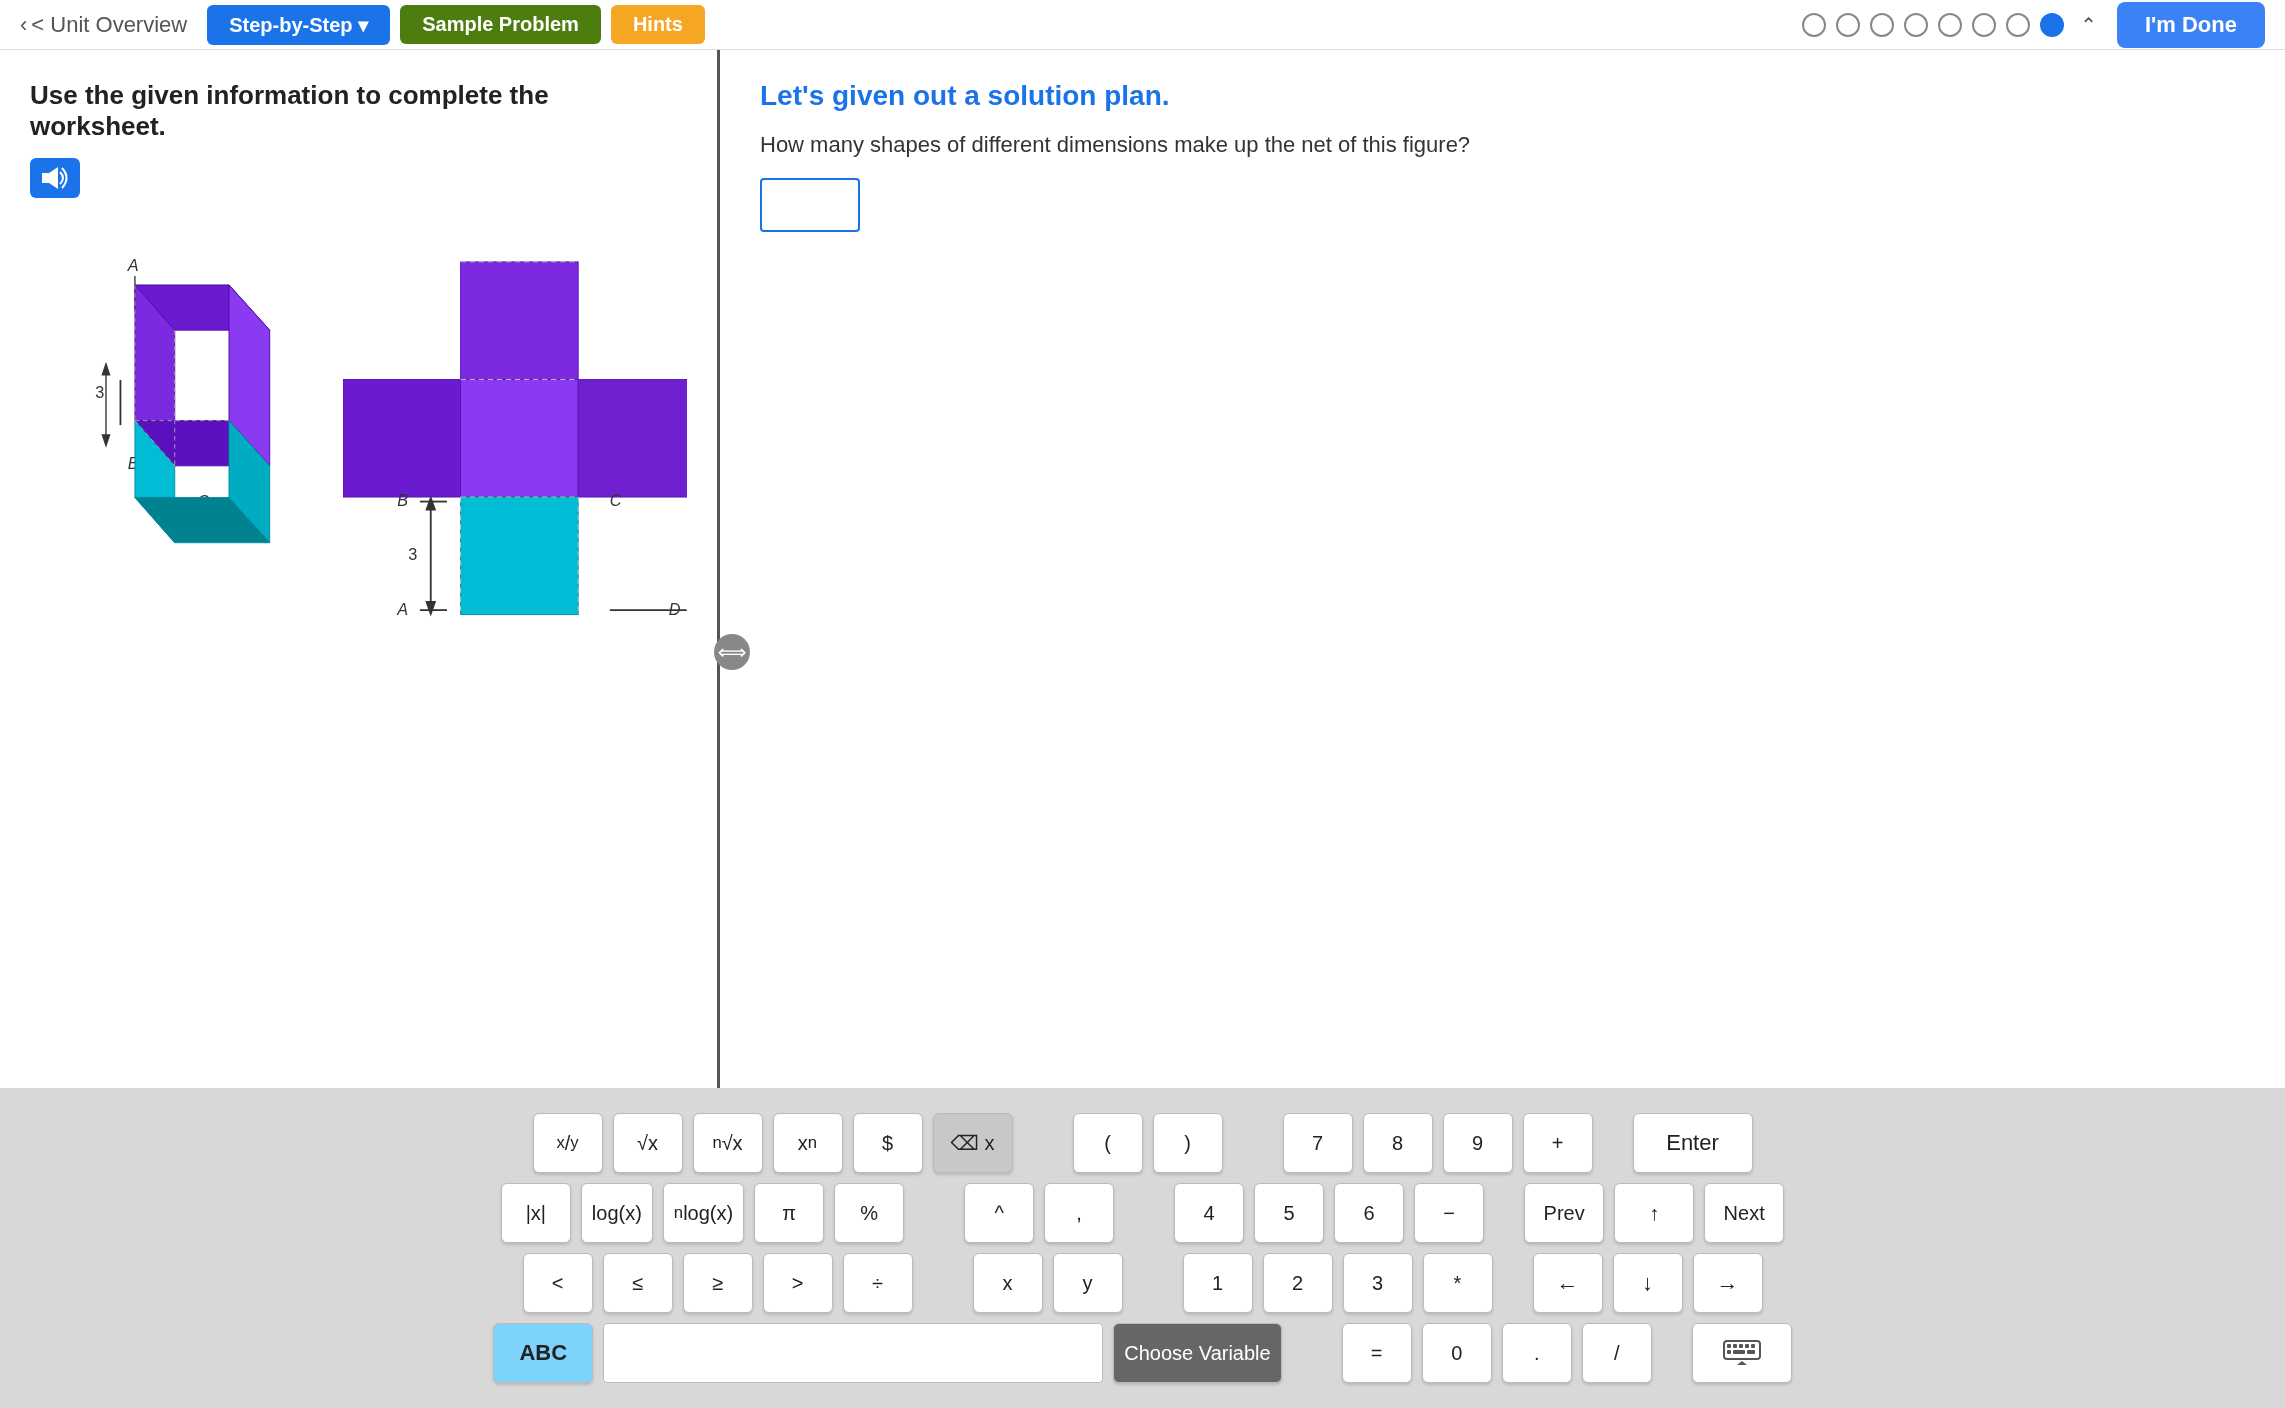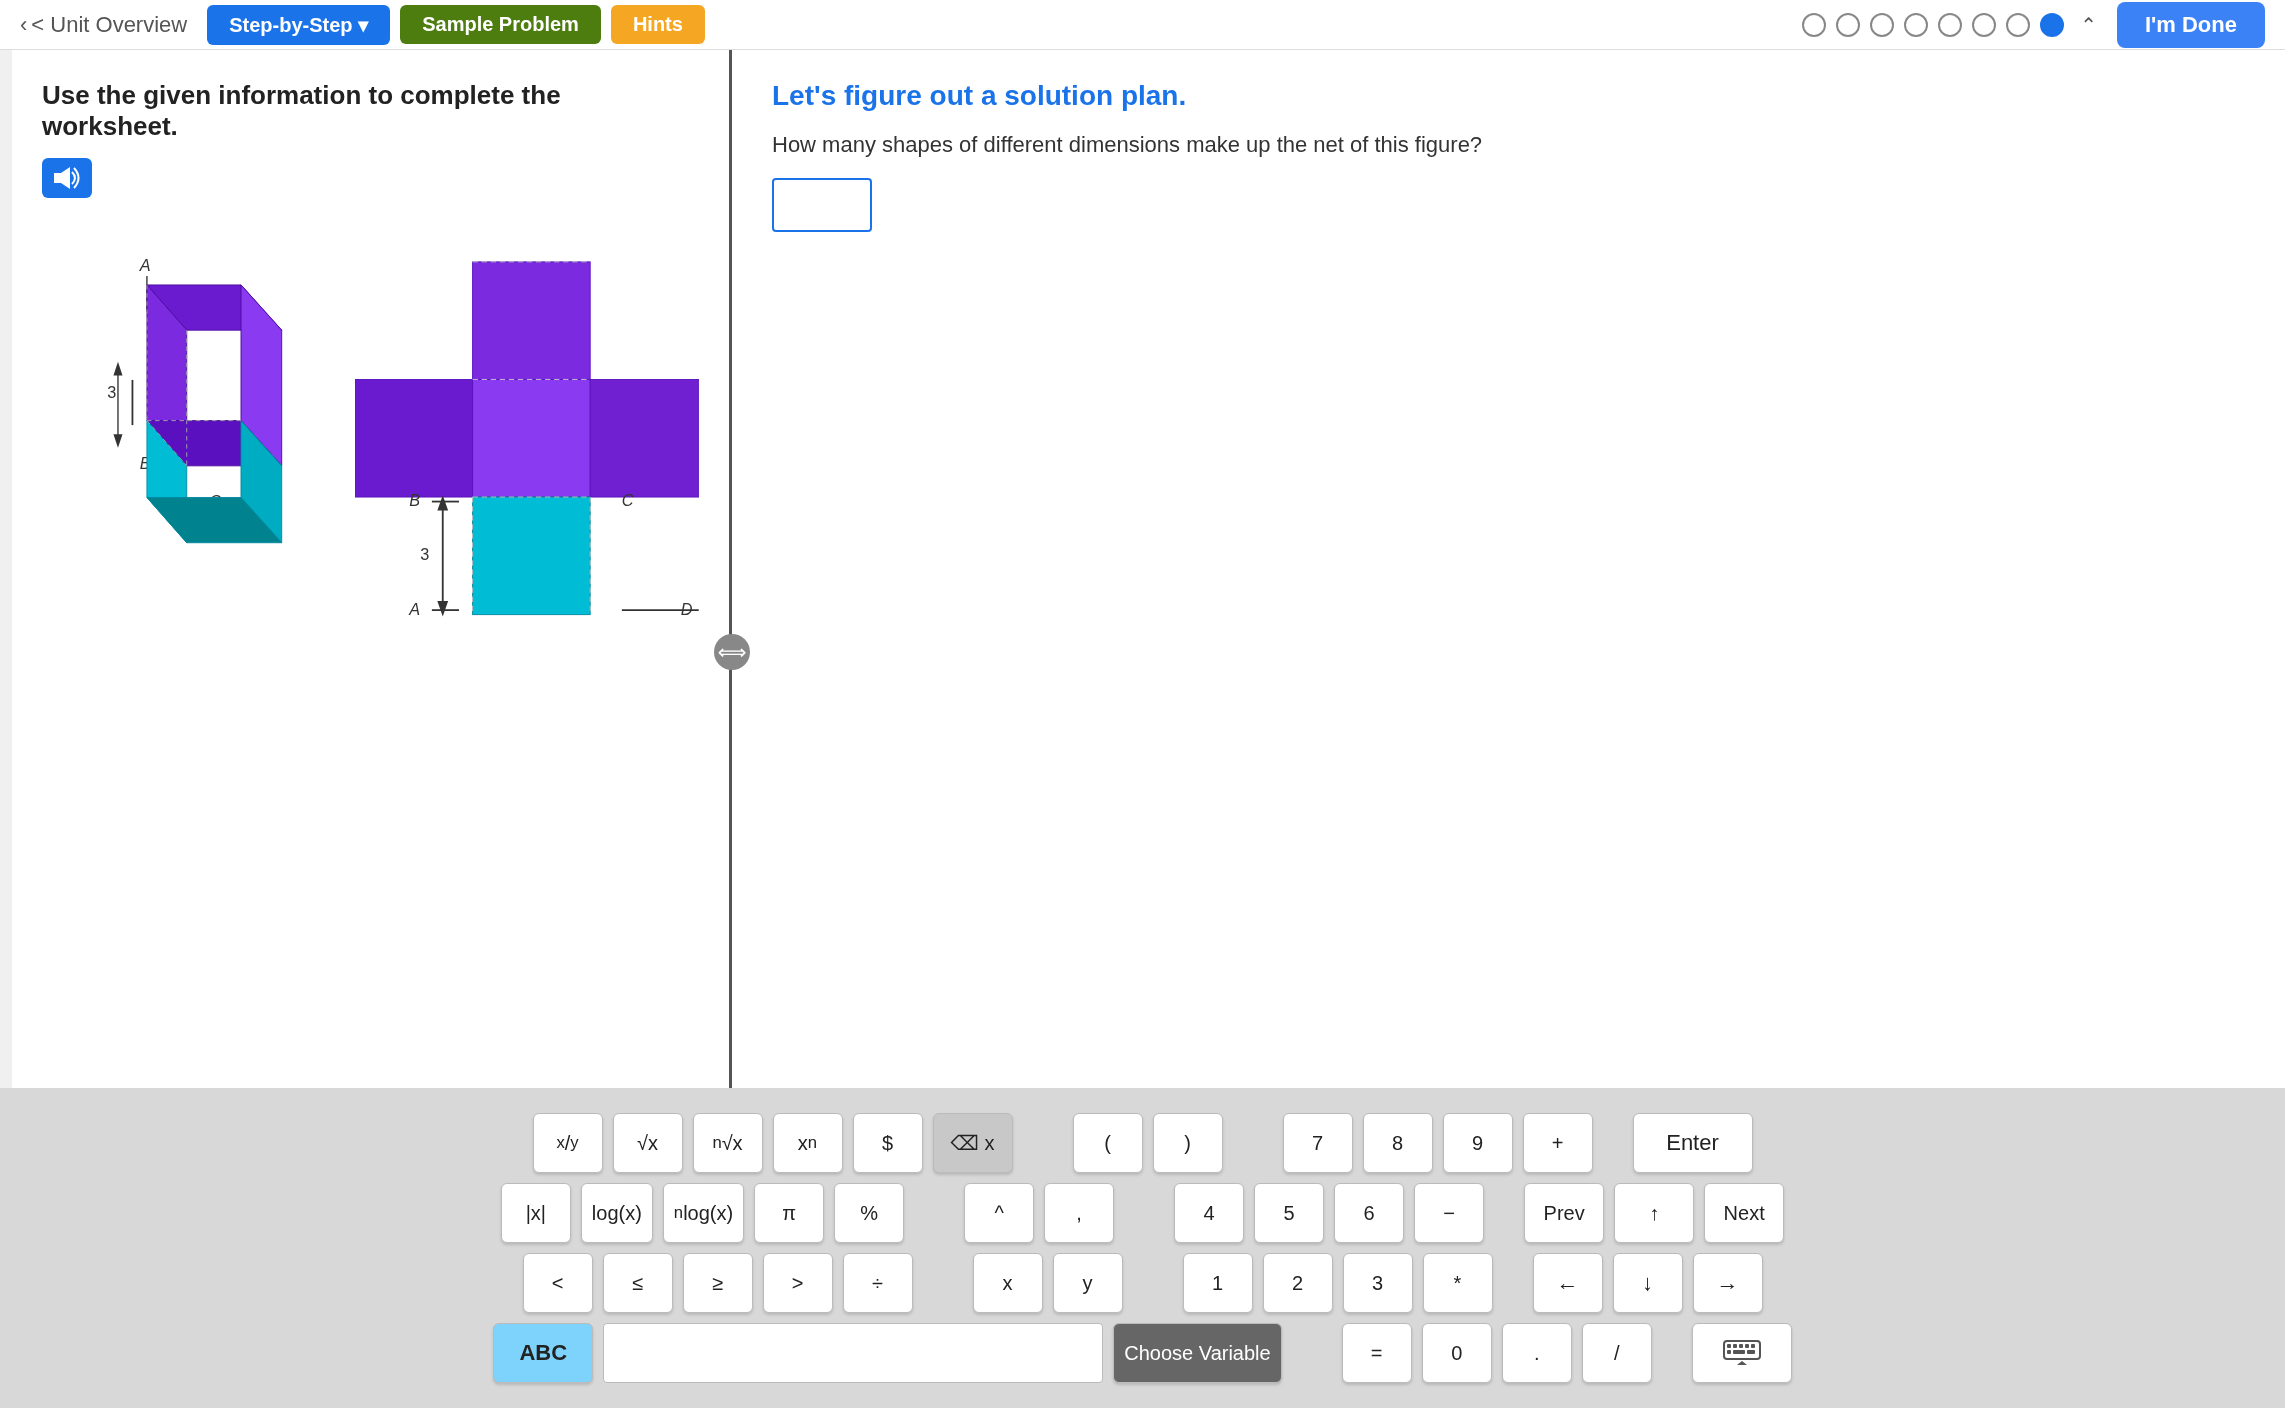--- a/index.html
+++ b/index.html
@@ -85,21 +85,20 @@
       font-weight: bold;
       cursor: pointer;
       margin-left: 20px;
     }
 
     
     .content-area {
       display: flex;
       height: calc(100% - 50px - 320px);
       background: #fff;
-      margin-left: 12px;
     }
 
     
     .left-panel {
       flex: 0 0 720px;
       padding: 30px 30px 20px 30px;
       border-right: 3px solid #555;
       position: relative;
       overflow: hidden;
     }
@@ -386,21 +385,21 @@
 
         <text x="295" y="280" font-size="18" fill="#333" font-style="italic">C</text>
 
         <line x1="295" y1="395" x2="380" y2="395" stroke="#333" stroke-width="2"></line>
         <text x="360" y="400" font-size="18" fill="#333" font-style="italic">D</text>
       </svg>
     </div>
   </div>
 
   <div class="right-panel">
-    <div class="solution-title">Let's figure out a solution plan.</div>
+    <div class="solution-title">Let's given out a solution plan.</div>
     <div class="question-text">How many shapes of different dimensions make up the net of this figure?</div>
     <input class="answer-input" type="text" value="" style="">
   </div>
 
 </div>
 
 <div class="divider-handle">⟺</div>
 
 <div class="keyboard-area">
   <div class="kb-rows">

